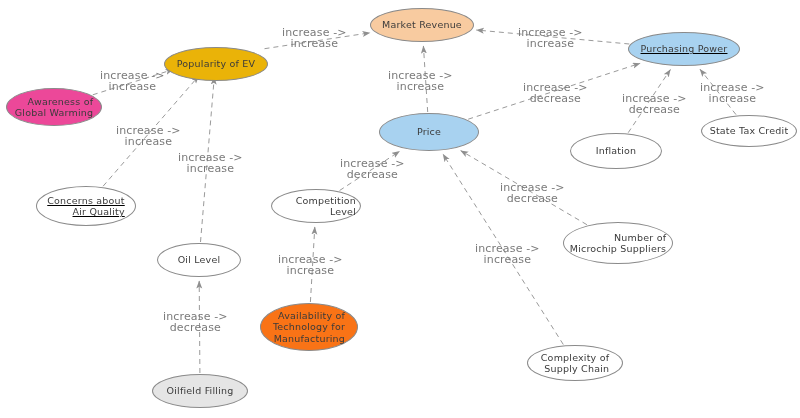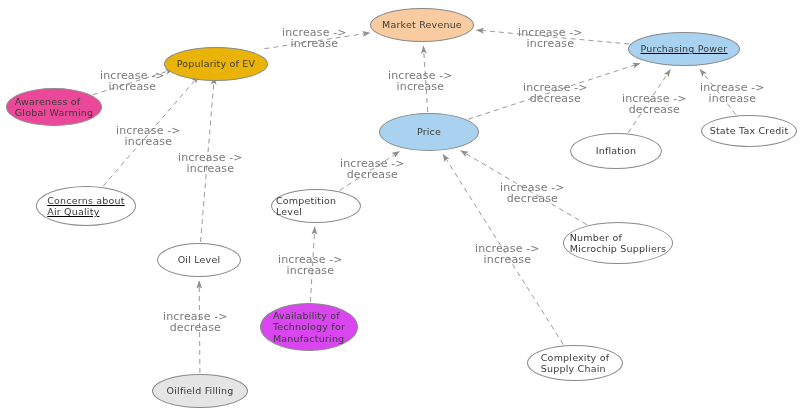--- a/index.html
+++ b/index.html
@@ -1,21 +1,21 @@
 <!DOCTYPE html>
 <html><head>
 <meta charset="utf-8">
 <style>
   html,body{margin:0;padding:0;background:#ffffff;}
   #canvas{position:relative;width:800px;height:418px;background:#ffffff;overflow:hidden;
           font-family:"DejaVu Sans","Liberation Sans",sans-serif;}
   #wiresvg{position:absolute;left:0;top:0;width:800px;height:418px;}
   .node{position:absolute;display:flex;align-items:center;justify-content:center;
         border:1px solid #8a8a8a;border-radius:50%;box-sizing:border-box;}
-  .node .label{font-size:9.5px;line-height:11.5px;color:#3b3b3b;text-align:left;
+  .node .label{font-size:9.5px;line-height:11.5px;color:#3b3b3b;text-align:right;
                letter-spacing:.2px;white-space:pre-line;padding:0 4px;}
   .edgelabel{position:absolute;font-size:11px;line-height:11px;color:#7a7a7a;
              text-align:center;white-space:pre-line;letter-spacing:.15px;}
 </style>
 </head>
 <body>
 
 <div id="canvas">
   <svg id="wiresvg" viewBox="0 0 800 418">
     <defs>
@@ -63,21 +63,21 @@
       </div>
       <div class="node" style="left: 157px; top: 243px; width: 84px; height: 34px; background: rgb(255, 255, 255); border-color: rgb(138, 138, 138);">
         <span class="label">Oil Level</span>
       </div>
       <div class="node" style="left: 152px; top: 374px; width: 96px; height: 34px; background: #e5e5e5; border-color: rgb(138, 138, 138);">
         <span class="label">Oilfield Filling</span>
       </div>
       <div class="node" style="left: 271px; top: 189px; width: 90px; height: 34px; background: rgb(255, 255, 255); border-color: rgb(138, 138, 138);">
         <span class="label">Competition Level</span>
       </div>
-      <div class="node" style="left: 260px; top: 303px; width: 98px; height: 48px; background: #d946ef; border-color: rgb(138, 138, 138);">
+      <div class="node" style="left: 260px; top: 303px; width: 98px; height: 48px; background: #f97316; border-color: rgb(138, 138, 138);">
         <span class="label">Availability of
 Technology for
 Manufacturing</span>
       </div>
       <div class="node" style="left: 570px; top: 133px; width: 92px; height: 36px; background: rgb(255, 255, 255); border-color: rgb(138, 138, 138);">
         <span class="label">Inflation</span>
       </div>
       <div class="node" style="left: 701px; top: 115px; width: 96px; height: 32px; background: rgb(255, 255, 255); border-color: rgb(138, 138, 138);">
         <span class="label">State Tax Credit</span>
       </div>

